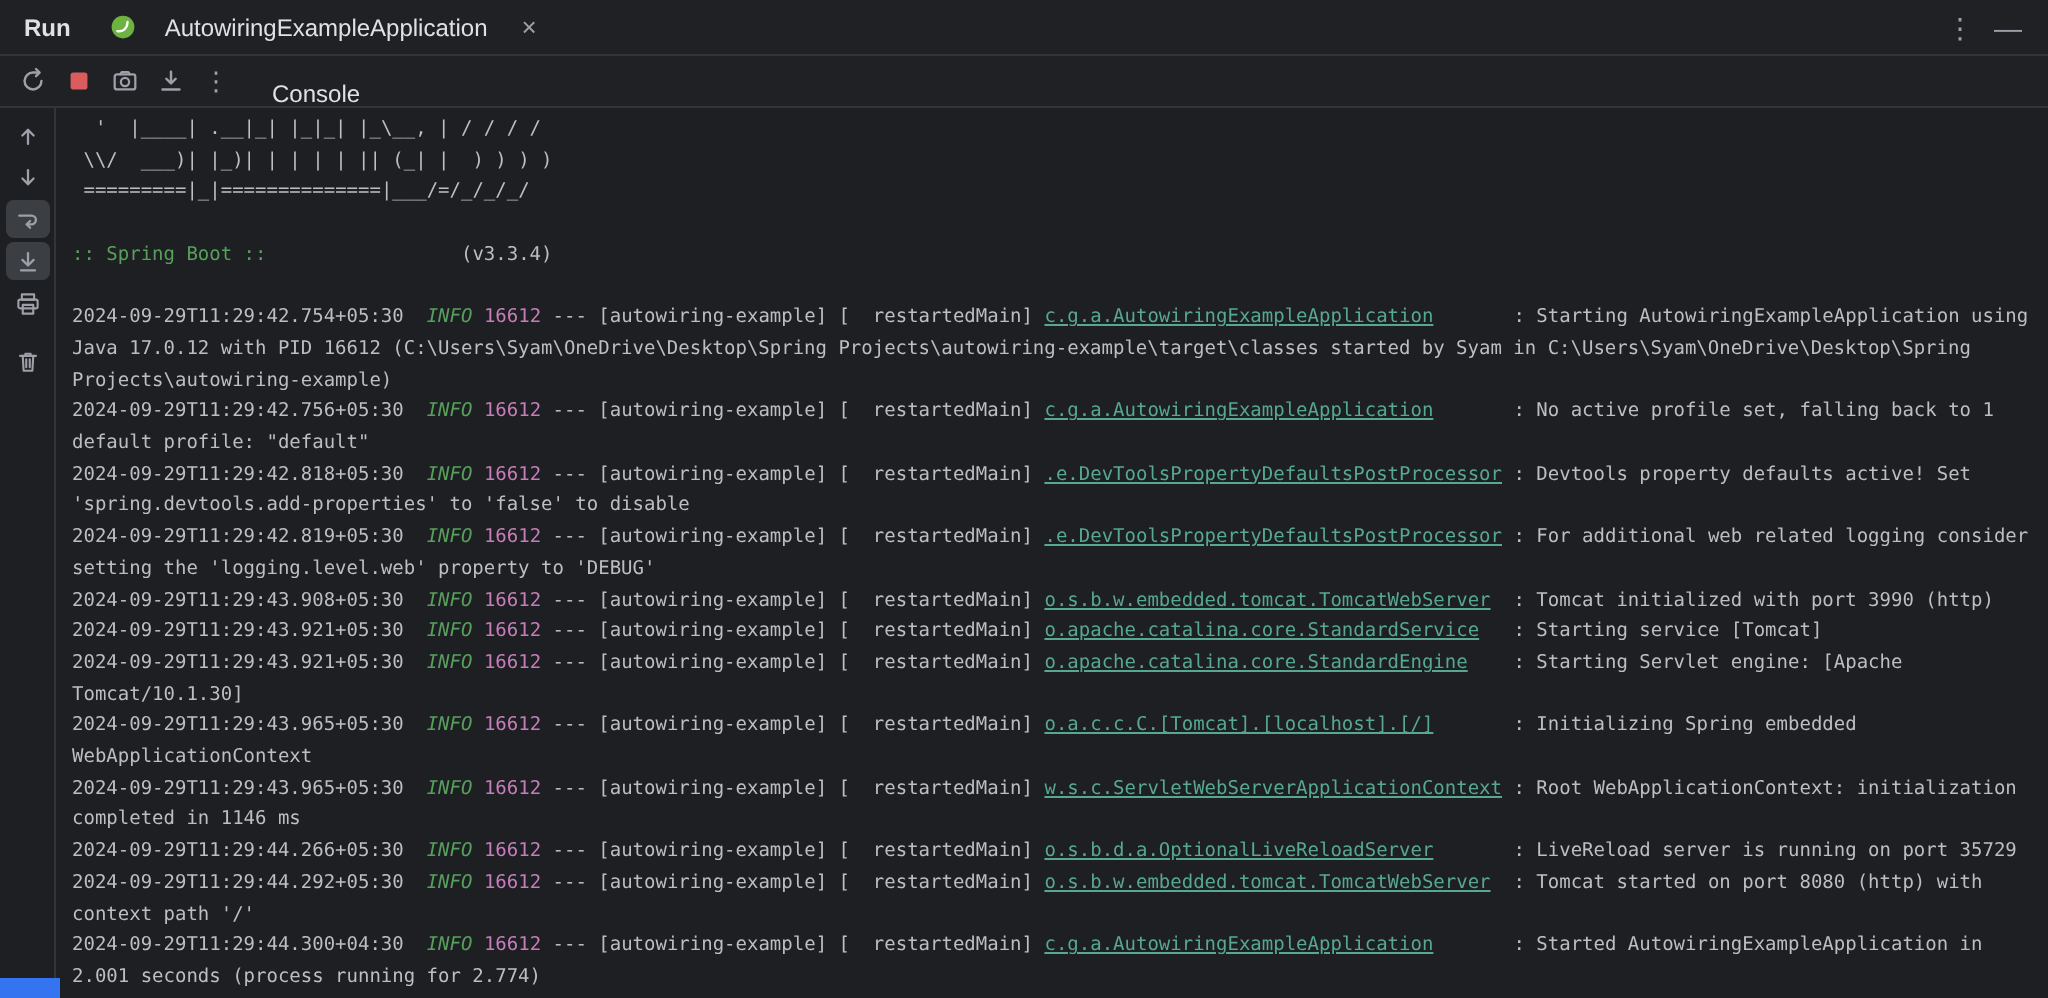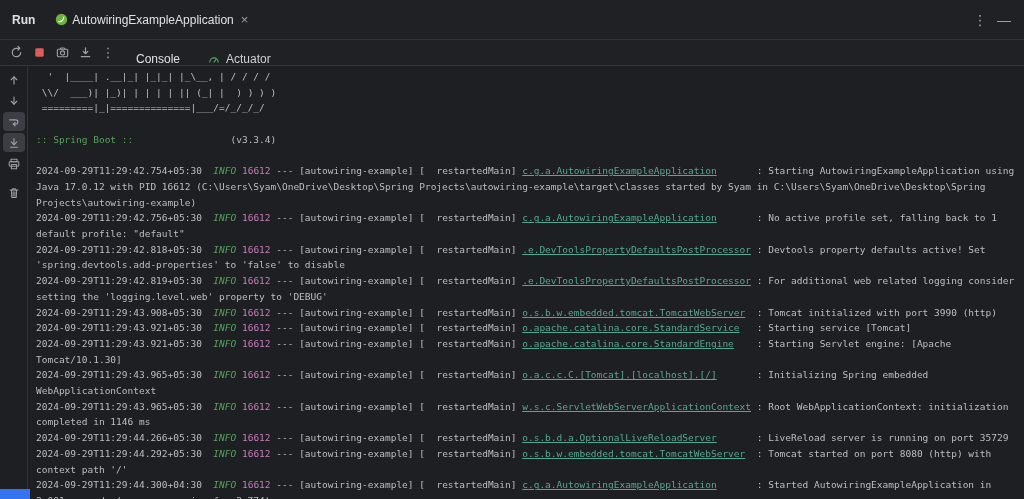--- a/index.html
+++ b/index.html
@@ -6,25 +6,25 @@
   html,body { width:1024px; height:499px; overflow:hidden; }
   body {
     background: var(--bg);
     font-family: "Liberation Sans", sans-serif;
     color: var(--ui-text);
   }
   .window { width:1024px; height:499px; display:flex; flex-direction:column; background:var(--bg); position:relative; }
 
   
   .titlebar {
-    height:40px; flex:none; display:flex; align-items:center;
+    height:28px; flex:none; display:flex; align-items:center;
     background:var(--chrome); border-bottom:1px solid var(--border); padding:0 8px;
   }
   .tw-title { font-size:12px; font-weight:600; color:var(--ui-text); padding:0 12px 0 4px; }
-  .run-tab { display:flex; align-items:center; gap:4px; height:28px; padding:0 8px; font-size:12px; color:var(--ui-text); cursor:default; }
+  .run-tab { display:flex; align-items:center; gap:14px; height:28px; padding:0 8px; font-size:12px; color:var(--ui-text); cursor:default; }
   .close-x { color:var(--muted); font-size:13px; line-height:1; margin-left:3px; }
   .spacer { flex:1; }
   .win-ctl { color:var(--muted); width:24px; height:22px; display:flex; align-items:center; justify-content:center; font-size:14px; border-radius:4px; }
 
   
   .toolbar {
     height:26px; flex:none; display:flex; align-items:center;
     background:var(--chrome); border-bottom:1px solid var(--border); padding:0 5px; gap:1px;
   }
   .tb-btn { width:22px; height:22px; display:flex; align-items:center; justify-content:center; border-radius:4px; color:var(--muted); }
@@ -111,29 +111,20 @@
         <svg viewBox="0 0 16 16" width="15" height="15" stroke="var(--muted)" fill="none" stroke-width="1.3" stroke-linecap="round" stroke-linejoin="round">
           <path d="M8 3v6"></path>
           <path d="M5.5 6.8L8 9.3l2.5-2.5"></path>
           <path d="M3.5 12.5h9"></path>
         </svg>
       </span>
     </div>
     <div class="tb-btn tb-kebab">⋮</div>
     <div class="tb-tab active">
       <span>Console</span>
-    </div>
-    <div class="tb-tab inactive">
-      <span>
-        <svg viewBox="0 0 16 16" width="14" height="14" fill="none" stroke="var(--green)" stroke-width="1.3" stroke-linecap="round">
-          <path d="M3.2 11.5a4.8 4.8 0 0 1 9.6 0"></path>
-          <path d="M8 11.5l2.5-3.3"></path>
-        </svg>
-      </span>
-      <span>Actuator</span>
     </div>
   </div>
 
   <div class="body">
     <div class="rail">
       <div class="rail-btn">
         <span>
           <svg viewBox="0 0 16 16" width="14" height="14" stroke="var(--muted)" fill="none" stroke-width="1.3" stroke-linecap="round" stroke-linejoin="round">
             <path d="M8 12.5v-8"></path>
               <path d="M4.8 7.7L8 4.5l3.2 3.2"></path>

